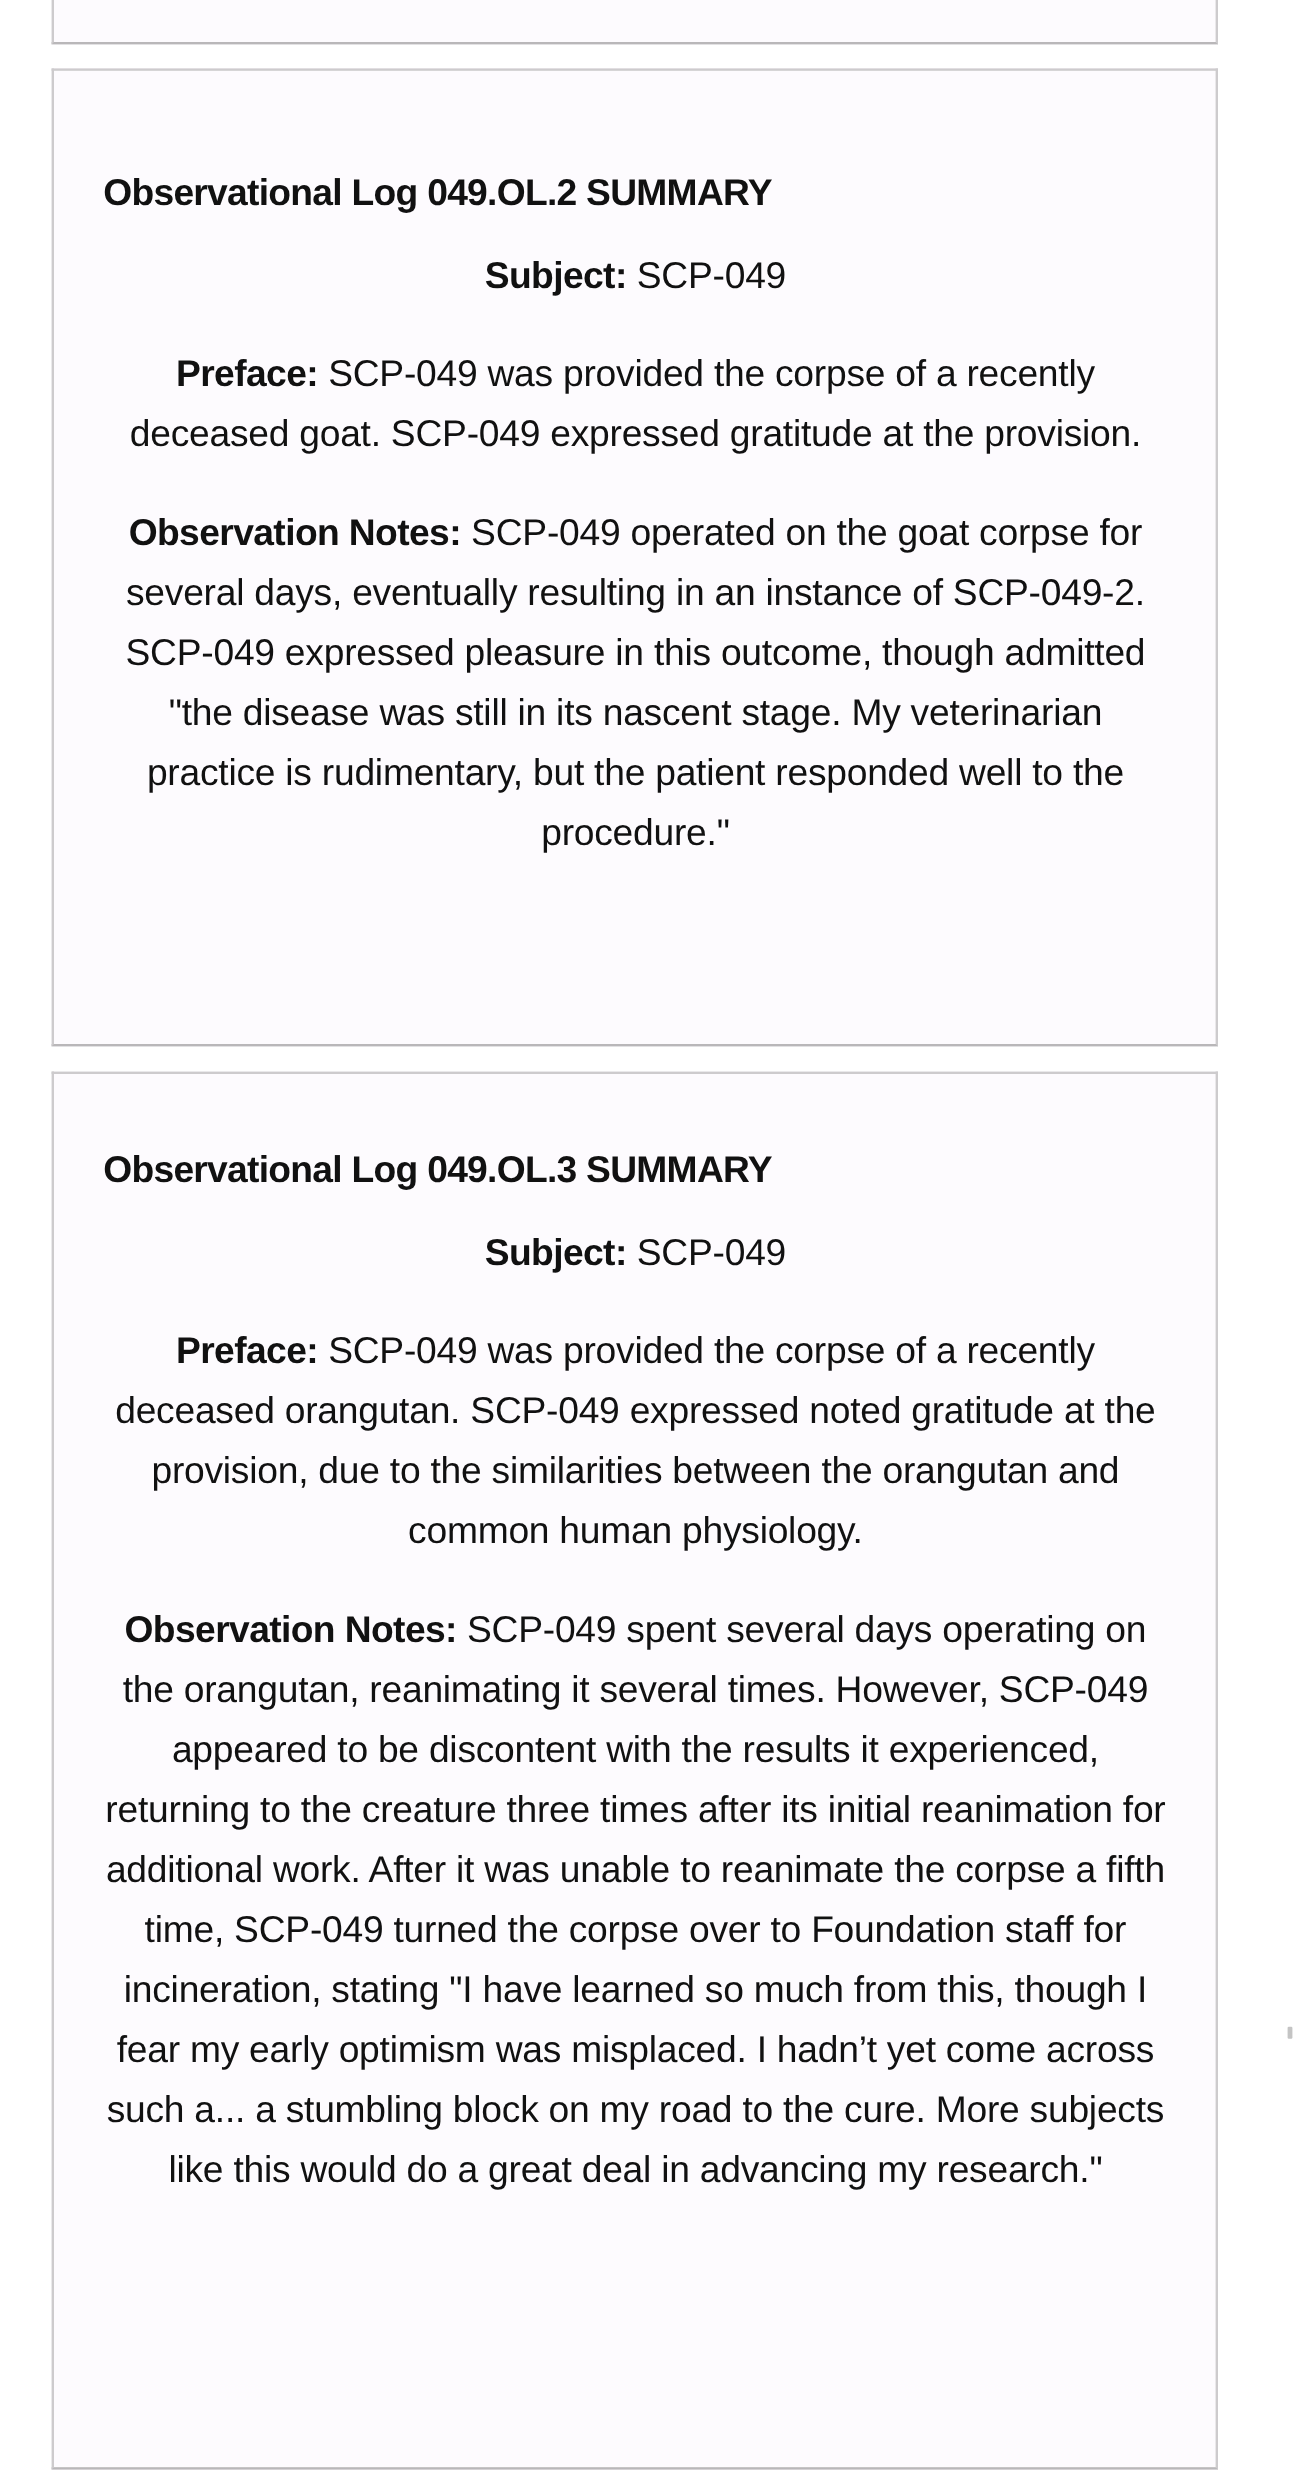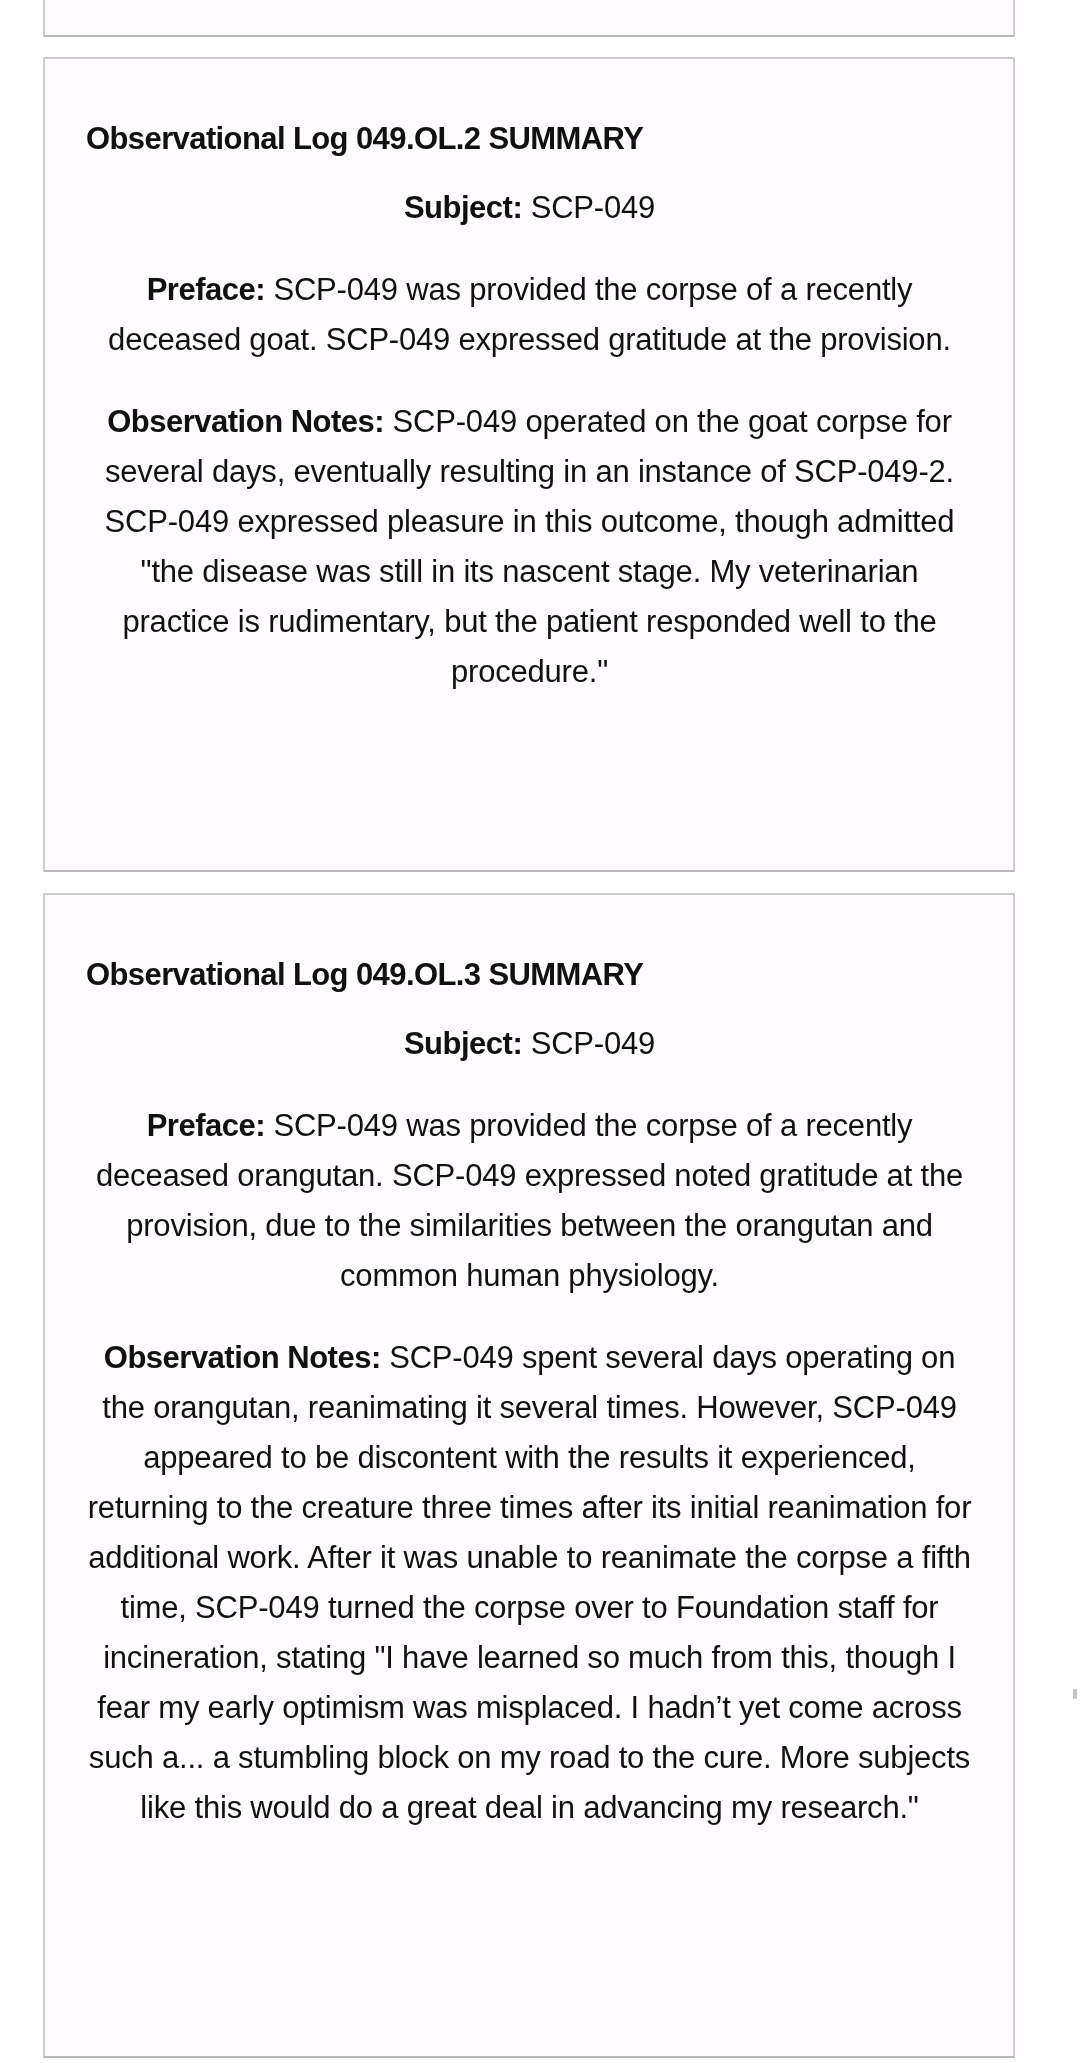--- a/index.html
+++ b/index.html
@@ -30,21 +30,21 @@
     }
     .box-log2 {
       top: 57px;
       height: 815px;
     }
     .box-log3 {
       top: 893px;
       height: 1165px;
     }
     .box-inner {
-      padding: 60px 40px 0 41px;
+      padding: 82px 40px 0 41px;
     }
     .box-log3 .box-inner {
       padding-top: 60px;
     }
     .log-title {
       font-weight: bold;
       font-size: 31px;
       line-height: 40px;
       margin: 0 0 24px 0;
       letter-spacing: -0.6px;

